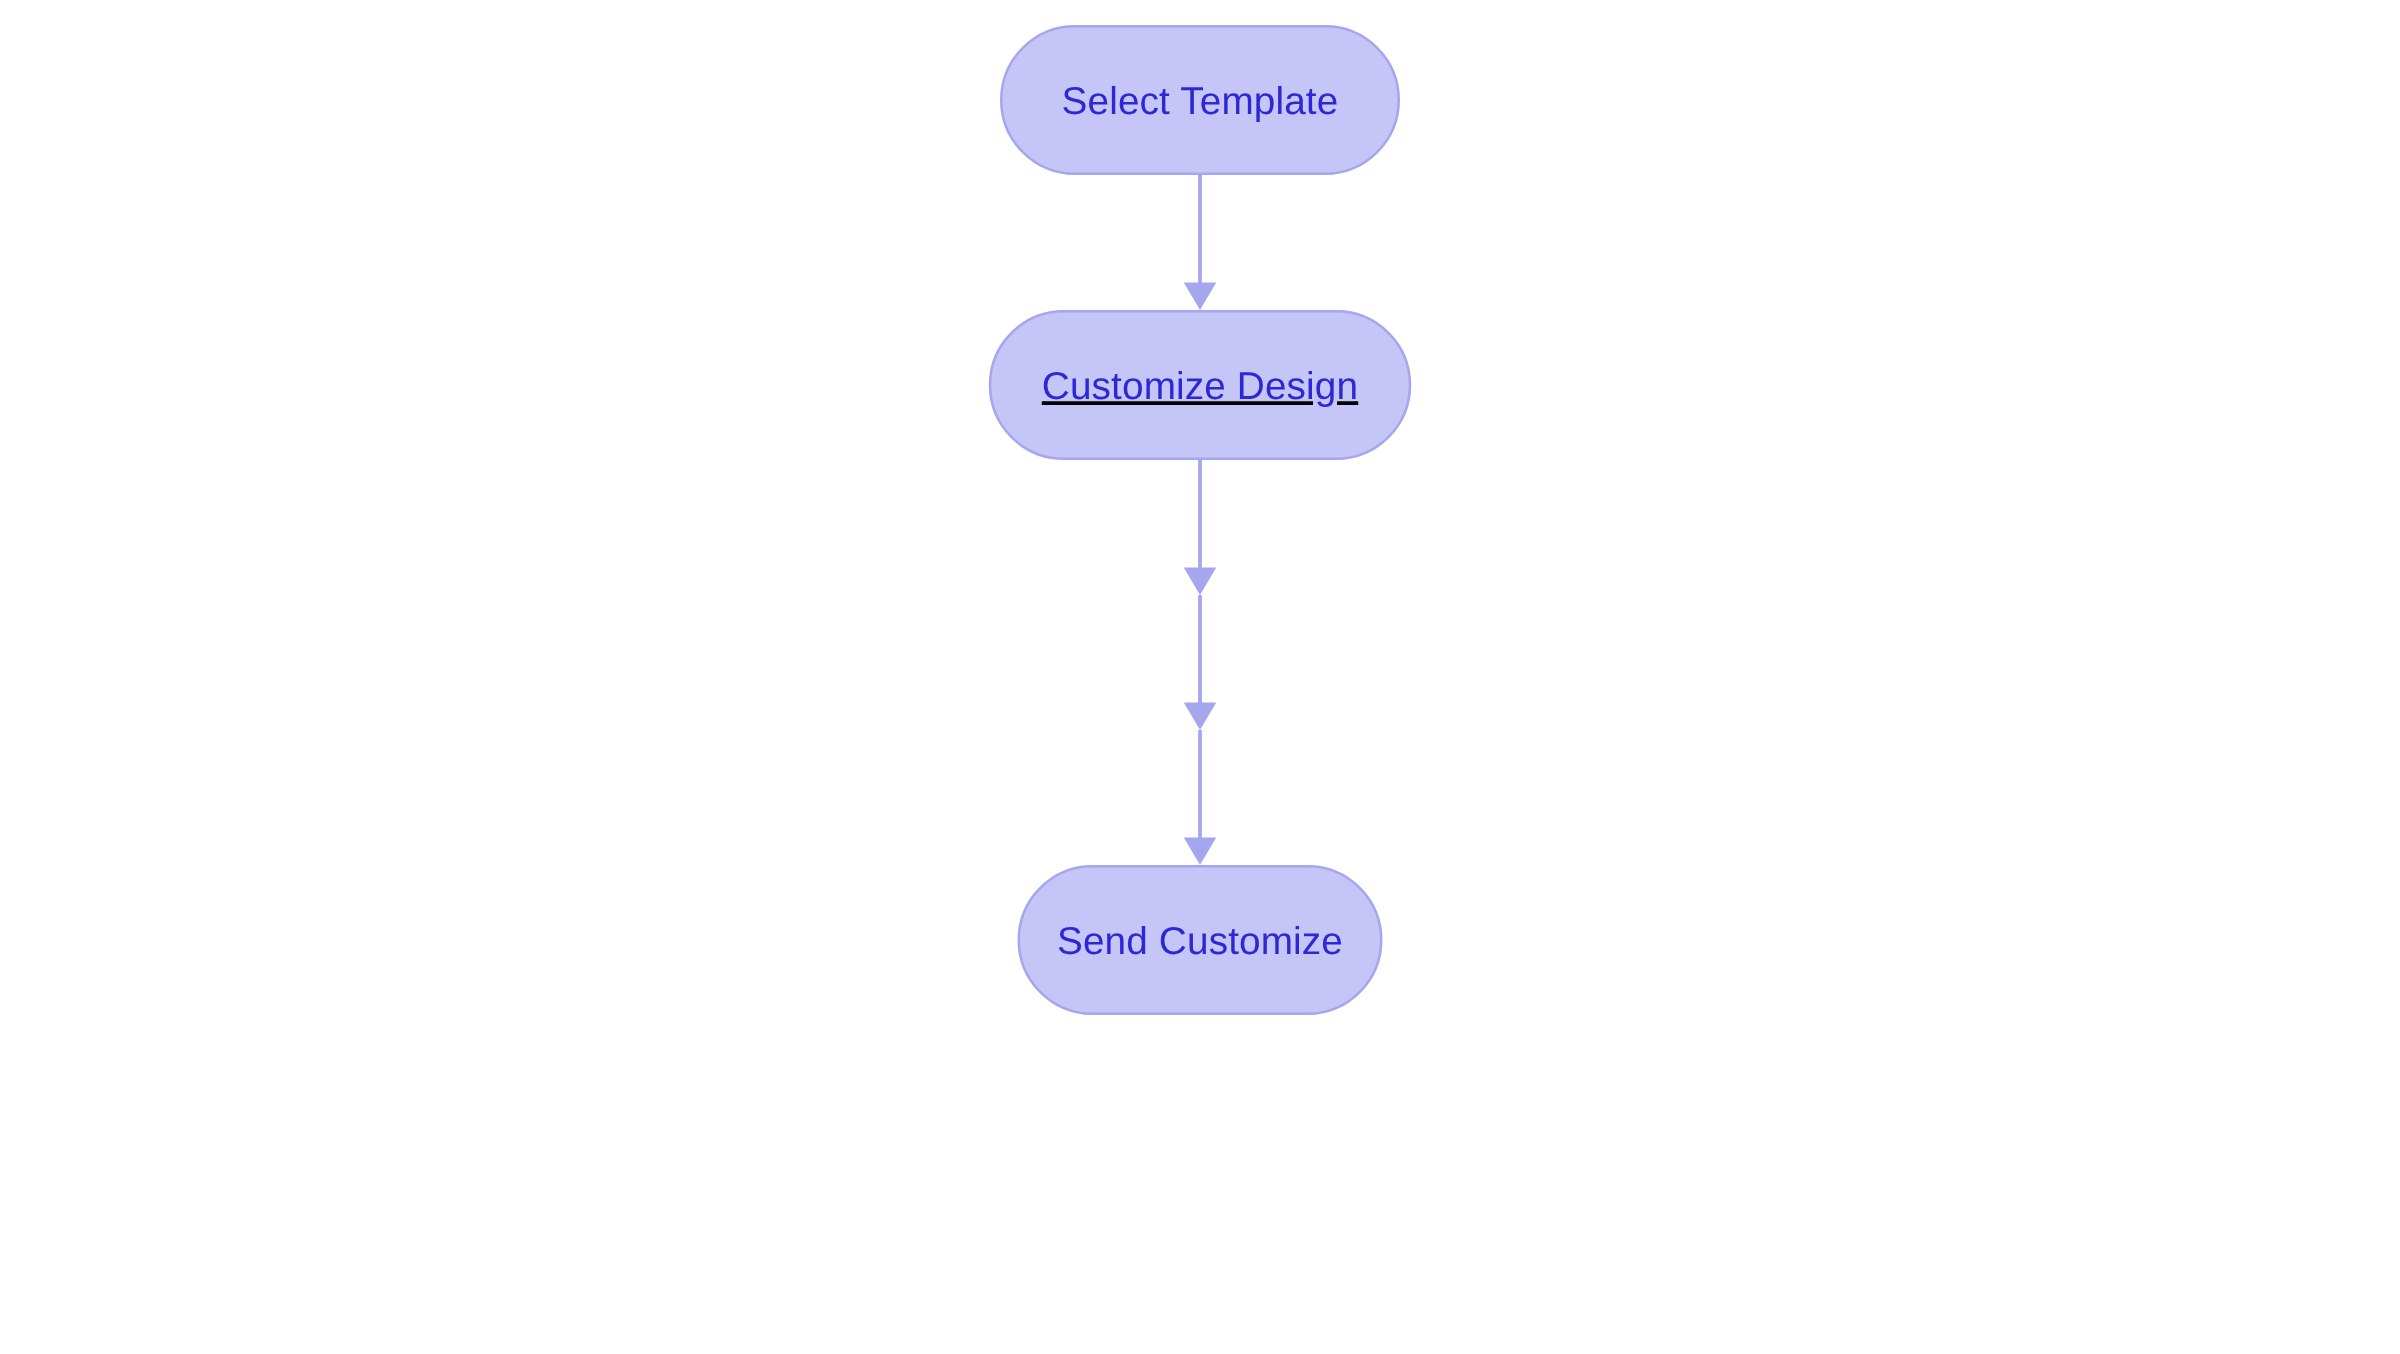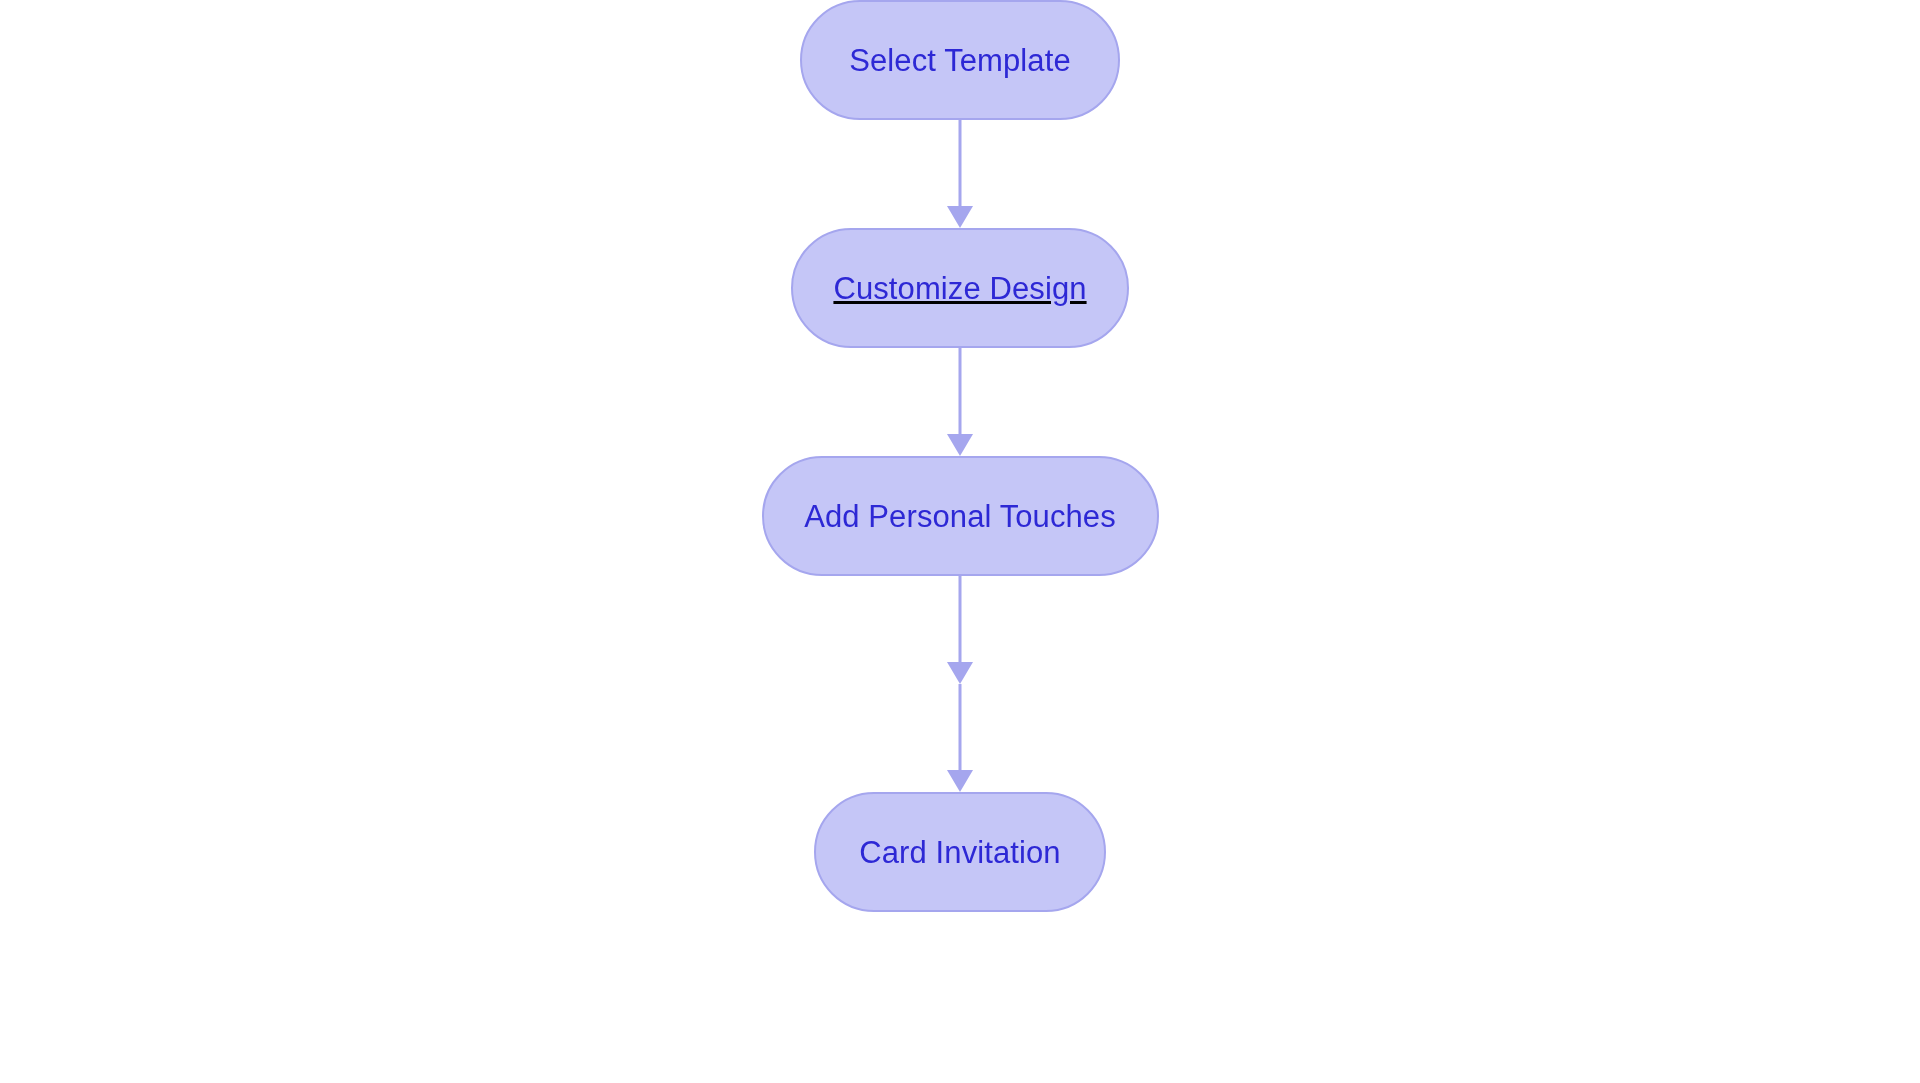--- a/index.html
+++ b/index.html
@@ -26,21 +26,21 @@
   .flow-stack {
     position: absolute;
     left: 0;
     top: 0;
     width: 1920px;
     height: 1083px;
     display: flex;
     flex-direction: column;
     align-items: center;
     justify-content: flex-start;
-    padding-top: 0;
+    padding-top: 20px;
     box-sizing: border-box;
   }
 
   
   .flow-node {
     box-sizing: border-box;
     height: 120px;
     border-radius: 60px;
     background: #c5c6f7;
     border: 2px solid #a5a6ee;
@@ -111,33 +111,30 @@
 
     <div class="flow-node w-1">
       <span class="flow-node-label">Customize Design</span>
     </div>
 
     <div class="flow-connector">
       <div class="connector-line"></div>
       <div class="connector-arrowhead"></div>
     </div>
 
-    <div class="flow-node w-2">
-      <span class="flow-node-label">Add Personal Touches</span>
-    </div>
 
     <div class="flow-connector">
       <div class="connector-line"></div>
       <div class="connector-arrowhead"></div>
     </div>
 
 
     <div class="flow-connector">
       <div class="connector-line"></div>
       <div class="connector-arrowhead"></div>
     </div>
 
     <div class="flow-node w-4">
-      <span class="flow-node-label">Card Invitation</span>
+      <span class="flow-node-label">Send Customize</span>
     </div>
 
   </div>
 </div>
 
 </body></html>

